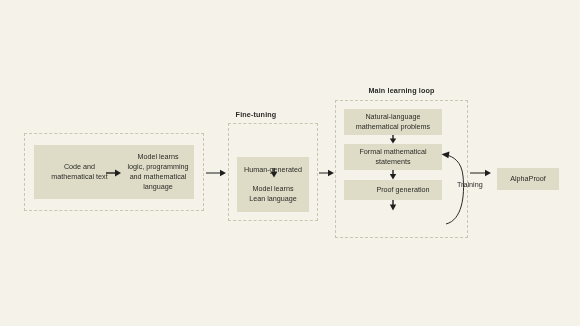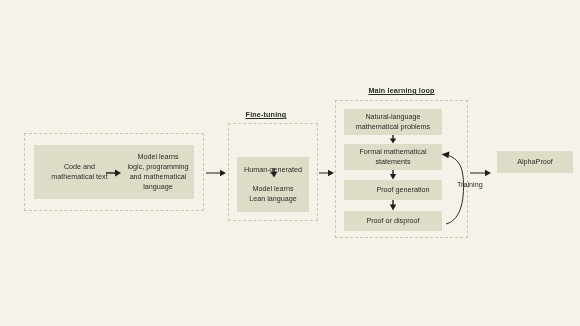--- a/index.html
+++ b/index.html
@@ -28,21 +28,20 @@
     background: transparent;
   }
   .group-title {
     position: absolute;
     font-size: 7.2px;
     font-weight: bold;
     letter-spacing: 0.15px;
     color: #2b2b28;
     text-align: center;
     white-space: nowrap;
-    text-decoration: underline;
   }
 
   
   .box {
     position: absolute;
     background: #dedbc6;
     box-sizing: border-box;
     display: flex;
     align-items: center;
     justify-content: center;
@@ -92,21 +91,21 @@
   <svg class="arrow-svg" style="left:106px; top:168px;" width="16" height="10" viewBox="0 0 16 10">
     <line class="arrow-line" x1="0" y1="5" x2="10" y2="5" stroke-width="1.4"></line>
     <polygon class="arrow-head" points="9,1.6 15,5 9,8.4"></polygon>
   </svg>
 
   <svg class="arrow-svg" style="left:206px; top:168px;" width="21" height="10" viewBox="0 0 21 10">
     <line class="arrow-line" x1="0" y1="5" x2="15" y2="5" stroke-width="1"></line>
     <polygon class="arrow-head" points="14,1.8 20,5 14,8.2"></polygon>
   </svg>
 
-  <div class="group-title" style="left:221px; top:110px; width:90px;">Fine-tuning</div>
+  <div class="group-title" style="left:211px; top:110px; width:90px;">Fine-tuning</div>
 
   <div class="group" style="left:228px; top:123px; width:90px; height:98px;"></div>
 
   <div class="box" style="left:237px; top:133px; width:72px; height:36px;margin-top:24px;">Human-generated<br>Lean proofs</div>
 
   <div class="box" style="left:237px; top:176px; width:72px; height:36px;">Model learns<br>Lean language</div>
 
   <svg class="arrow-svg" style="left:269px; top:168px;" width="10" height="10" viewBox="0 0 10 10">
     <line class="arrow-line" x1="5" y1="0" x2="5" y2="5" stroke-width="1.4"></line>
     <polygon class="arrow-head" points="1.8,4 5,9.5 8.2,4"></polygon>
@@ -120,21 +119,20 @@
   <div class="group-title" style="left:335px; top:86px; width:133px;">Main learning loop</div>
 
   <div class="group" style="left:335px; top:100px; width:133px; height:138px;"></div>
 
   <div class="box" style="left:344px; top:109px; width:98px; height:26px;">Natural-language<br>mathematical problems</div>
 
   <div class="box" style="left:344px; top:144px; width:98px; height:26px;">Formal mathematical<br>statements</div>
 
   <div class="box" style="left:344px; top:180px; width:98px; height:20px;padding-left:24px;">Proof generation</div>
 
-  <div class="box" style="left:344px; top:211px; width:98px; height:20px;">Proof or disproof</div>
 
   <svg class="arrow-svg" style="left:388px; top:135px;" width="10" height="9" viewBox="0 0 10 9">
     <line class="arrow-line" x1="5" y1="0" x2="5" y2="4" stroke-width="1.4"></line>
     <polygon class="arrow-head" points="1.8,3.4 5,8.5 8.2,3.4"></polygon>
   </svg>
 
   <svg class="arrow-svg" style="left:388px; top:170px;" width="10" height="10" viewBox="0 0 10 10">
     <line class="arrow-line" x1="5" y1="0" x2="5" y2="5" stroke-width="1.4"></line>
     <polygon class="arrow-head" points="1.8,4 5,9.5 8.2,4"></polygon>
   </svg>
@@ -149,15 +147,15 @@
     <polygon class="arrow-head" points="11.5,1.4 3.5,4.2 10.4,8.2"></polygon>
   </svg>
 
   <div class="training-label" style="left:440px; top:180px;margin-left:17px;">Training</div>
 
   <svg class="arrow-svg" style="left:470px; top:168px;" width="22" height="10" viewBox="0 0 22 10">
     <line class="arrow-line" x1="0" y1="5" x2="16" y2="5" stroke-width="1"></line>
     <polygon class="arrow-head" points="15,1.8 21,5 15,8.2"></polygon>
   </svg>
 
-  <div class="box" style="left:497px; top:151px; width:76px; height:22px;">AlphaProof</div>
+  <div class="box" style="left:497px; top:168px; width:62px; height:22px;">AlphaProof</div>
 
 </div>
 
 </body></html>

